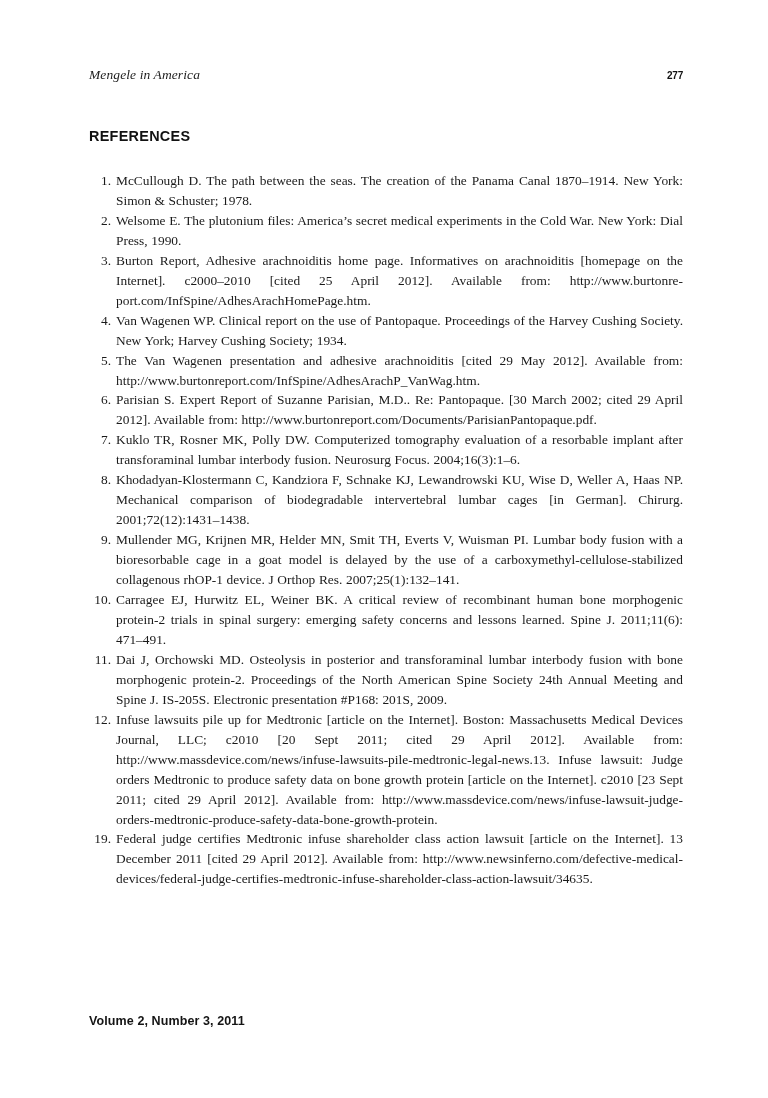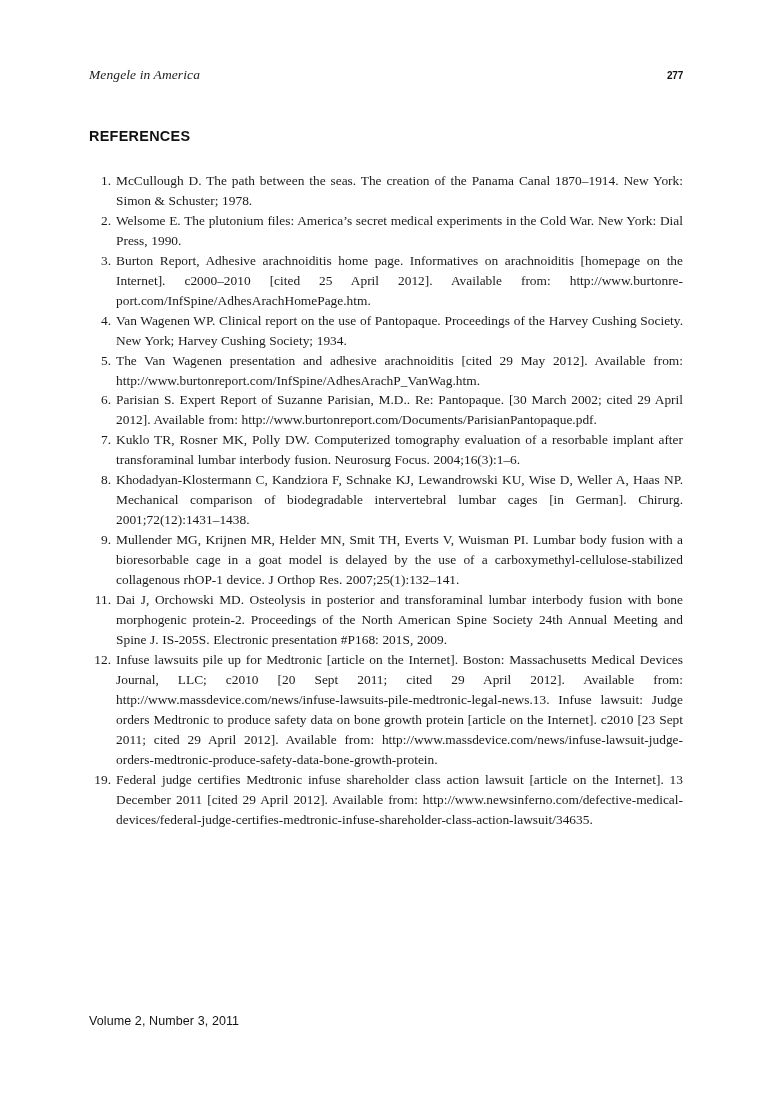--- a/index.html
+++ b/index.html
@@ -98,21 +98,21 @@
   .reference-text.no-justify-last {
     text-align-last: left;
   }
 
   
   .footer {
     position: absolute;
     left: 89px;
     top: 1014px;
     font-family: "Liberation Sans", "DejaVu Sans", sans-serif;
-    font-weight: normal;
+    font-weight: bold;
     font-size: 12.5px;
     letter-spacing: 0.1px;
     color: #141414;
   }
 </style>
 </head>
 <body>
 
 <div class="page">
 
@@ -154,20 +154,24 @@
       </div>
       <div class="reference-item">
         <div class="reference-number">8.</div>
         <div class="reference-text no-justify-last">Khodadyan-Klostermann C, Kandziora F, Schnake KJ, Lewandrowski KU, Wise D, Weller A, Haas NP. Mechanical comparison of biodegradable intervertebral lumbar cages [in Ger­man].  Chirurg. 2001;72(12):1431–1438.</div>
       </div>
       <div class="reference-item">
         <div class="reference-number">9.</div>
         <div class="reference-text no-justify-last">Mullender MG, Krijnen MR, Helder MN, Smit TH, Everts V, Wuisman PI. Lumbar body fusion with a bioresorbable cage in a goat model is delayed by the use of a carboxymethyl-cellulose-stabilized collagenous rhOP-1 device.  J Orthop Res. 2007;25(1):132–141.</div>
       </div>
       <div class="reference-item">
+        <div class="reference-number">10.</div>
+        <div class="reference-text no-justify-last">Carragee EJ, Hurwitz EL, Weiner BK. A critical review of recombinant human bone mor­phogenic protein-2 trials in spinal surgery: emerging safety concerns and lessons learned. Spine J. 2011;11(6): 471–491.</div>
+      </div>
+      <div class="reference-item">
         <div class="reference-number">11.</div>
         <div class="reference-text no-justify-last">Dai J, Orchowski MD. Osteolysis in posterior and transforaminal lumbar interbody fusion with bone morphogenic protein-2. Proceedings of the North American Spine Society 24th Annual Meeting and Spine J. IS-205S.  Electronic presentation #P168: 201S,  2009.</div>
       </div>
       <div class="reference-item">
         <div class="reference-number">12.</div>
         <div class="reference-text no-justify-last">Infuse lawsuits pile up for Medtronic [article on the Internet]. Boston: Massachusetts Medi­cal Devices Journal, LLC; c2010 [20 Sept 2011; cited 29 April 2012]. Available from: http://www.massdevice.com/news/infuse-lawsuits-pile-medtronic-legal-news.13.  Infuse  lawsuit: Judge orders Medtronic to produce safety data on bone growth protein [article on the Inter­net]. c2010 [23 Sept 2011; cited 29 April 2012]. Available from: http://www.massdevice.com/news/infuse-lawsuit-judge-orders-medtronic-produce-safety-data-bone-growth-protein.</div>
       </div>
       <div class="reference-item">
         <div class="reference-number">19.</div>
         <div class="reference-text no-justify-last">Federal judge certifies Medtronic infuse shareholder class action lawsuit [article on the In­ternet]. 13 December 2011 [cited 29 April 2012].  Available from: http://www.newsinferno.com/defective-medical-devices/federal-judge-certifies-medtronic-infuse-shareholder-class-action-lawsuit/34635.</div>

